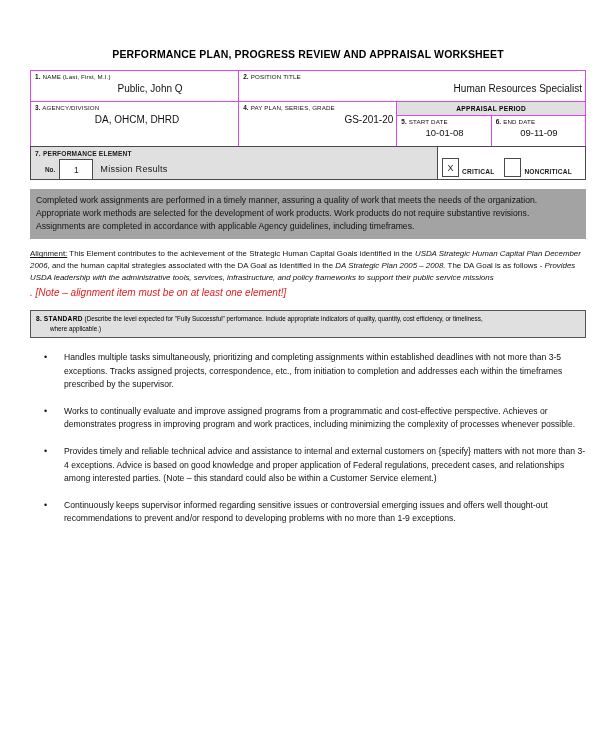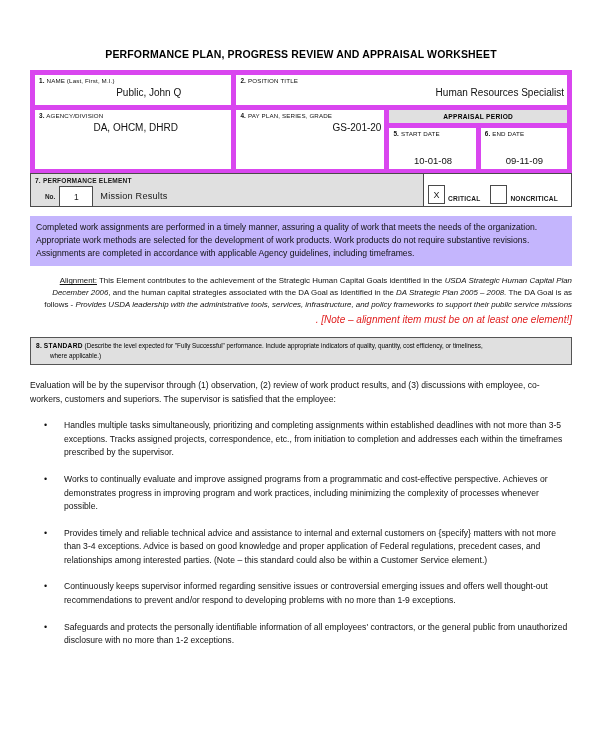--- a/index.html
+++ b/index.html
@@ -12,42 +12,42 @@
     height: 730px;
     font-family: "Liberation Sans", sans-serif;
     color: #1a1a1a;
     overflow: hidden;
   }
   .page {
     position: relative;
     width: 600px;
     height: 730px;
     box-sizing: border-box;
-    padding: 30px 28px 0 30px;
+    padding: 30px 14px 0 30px;
     background: #ffffff;
   }
 
   
   .doc-title {
     text-align: center;
     font-size: 10.5px;
     font-weight: bold;
     letter-spacing: 0.15px;
     margin: 18px 0 10px 0;
     color: #000;
   }
 
   
   .form-table {
     width: 100%;
     border-collapse: collapse;
     table-layout: fixed;
   }
   .form-table td {
-    border: 5px solid #d946ef;
+    border: 1px solid #d946ef;
     vertical-align: top;
     padding: 0;
   }
   .fld {
     padding: 2px 3px 3px 4px;
     min-height: 30px;
     box-sizing: border-box;
   }
   .fld-label {
     font-size: 6.2px;
@@ -77,21 +77,21 @@
     text-align: center;
     font-size: 6.6px;
     font-weight: bold;
     letter-spacing: 0.3px;
     padding: 3px 0 3px 0;
     color: #000;
   }
   .date-cell .fld-value {
     text-align: center;
     font-size: 9.5px;
-    margin-top: 18px;
+    margin-top: 2px;
   }
 
   
   .pe-wrap {
     display: flex;
     width: 100%;
     margin-top: -1px;
   }
   .pe-left {
     flex: 1 1 auto;
@@ -166,36 +166,36 @@
   .chk.plain { border: 1px solid #4a4a4a; }
   .crit-label {
     font-size: 6.6px;
     font-weight: bold;
     letter-spacing: 0.2px;
     padding: 0 6px 2px 3px;
   }
 
   
   .highlight-box {
-    background: #c4b5fd;
+    background: #a3a3a3;
     margin-top: 9px;
     padding: 5px 6px 6px 6px;
     font-size: 8.6px;
     line-height: 1.52;
     color: #111;
     text-align: left;
   }
 
   
   .alignment {
     margin-top: 9px;
     font-size: 7.9px;
     line-height: 1.5;
     color: #111;
-    text-align: right;
+    text-align: left;
   }
   .alignment .u { text-decoration: underline; }
   .alignment i { font-style: italic; }
   .note-red {
     color: #e02020;
     font-style: italic;
     font-size: 10px;
     display: block;
     margin-top: 1px;
   }
@@ -357,23 +357,21 @@
     <span class="note-red">. [Note – alignment item must be on at least one element!]</span>
   </div>
 
   <div class="standard-bar">
     <b>8.</b>
     <b>STANDARD</b>
     <span>(Describe the level expected for "Fully Successful" performance.  Include appropriate indicators of quality, quantity, cost efficiency, or timeliness,</span>
     <span class="sub2">where applicable.)</span>
   </div>
 
-  <div class="eval-intro">Evaluation will be by the supervisor through (1) observation, (2) review of work product results, and (3) discussions with employee, co-workers, customers and superiors.  The supervisor is satisfied that the employee:</div>
 
   <ul class="bullets">
     <li>Handles multiple tasks simultaneously, prioritizing and completing assignments within established deadlines with not more than 3-5 exceptions.  Tracks assigned projects, correspondence, etc., from initiation to completion and addresses each within the timeframes prescribed by the supervisor.</li>
     <li>Works to continually evaluate and improve assigned programs from a programmatic and cost-effective perspective. Achieves or demonstrates progress in improving program and work practices, including minimizing the complexity of processes whenever possible.</li>
     <li>Provides timely and reliable technical advice and assistance to internal and external customers on {specify} matters with not more than 3-4 exceptions. Advice is based on good knowledge and proper application of Federal regulations, precedent cases, and relationships among interested parties.  (Note – this standard could also be within a Customer Service element.)</li>
     <li>Continuously keeps supervisor informed regarding sensitive issues or controversial emerging issues and offers well thought-out recommendations to prevent and/or respond to developing problems with no more than 1-9 exceptions.</li>
-    <li>Safeguards and protects the personally identifiable information of all employees' contractors, or the general public from unauthorized disclosure with no more than 1-2 exceptions.</li>
   </ul>
 
 </div>
 
 </body></html>

